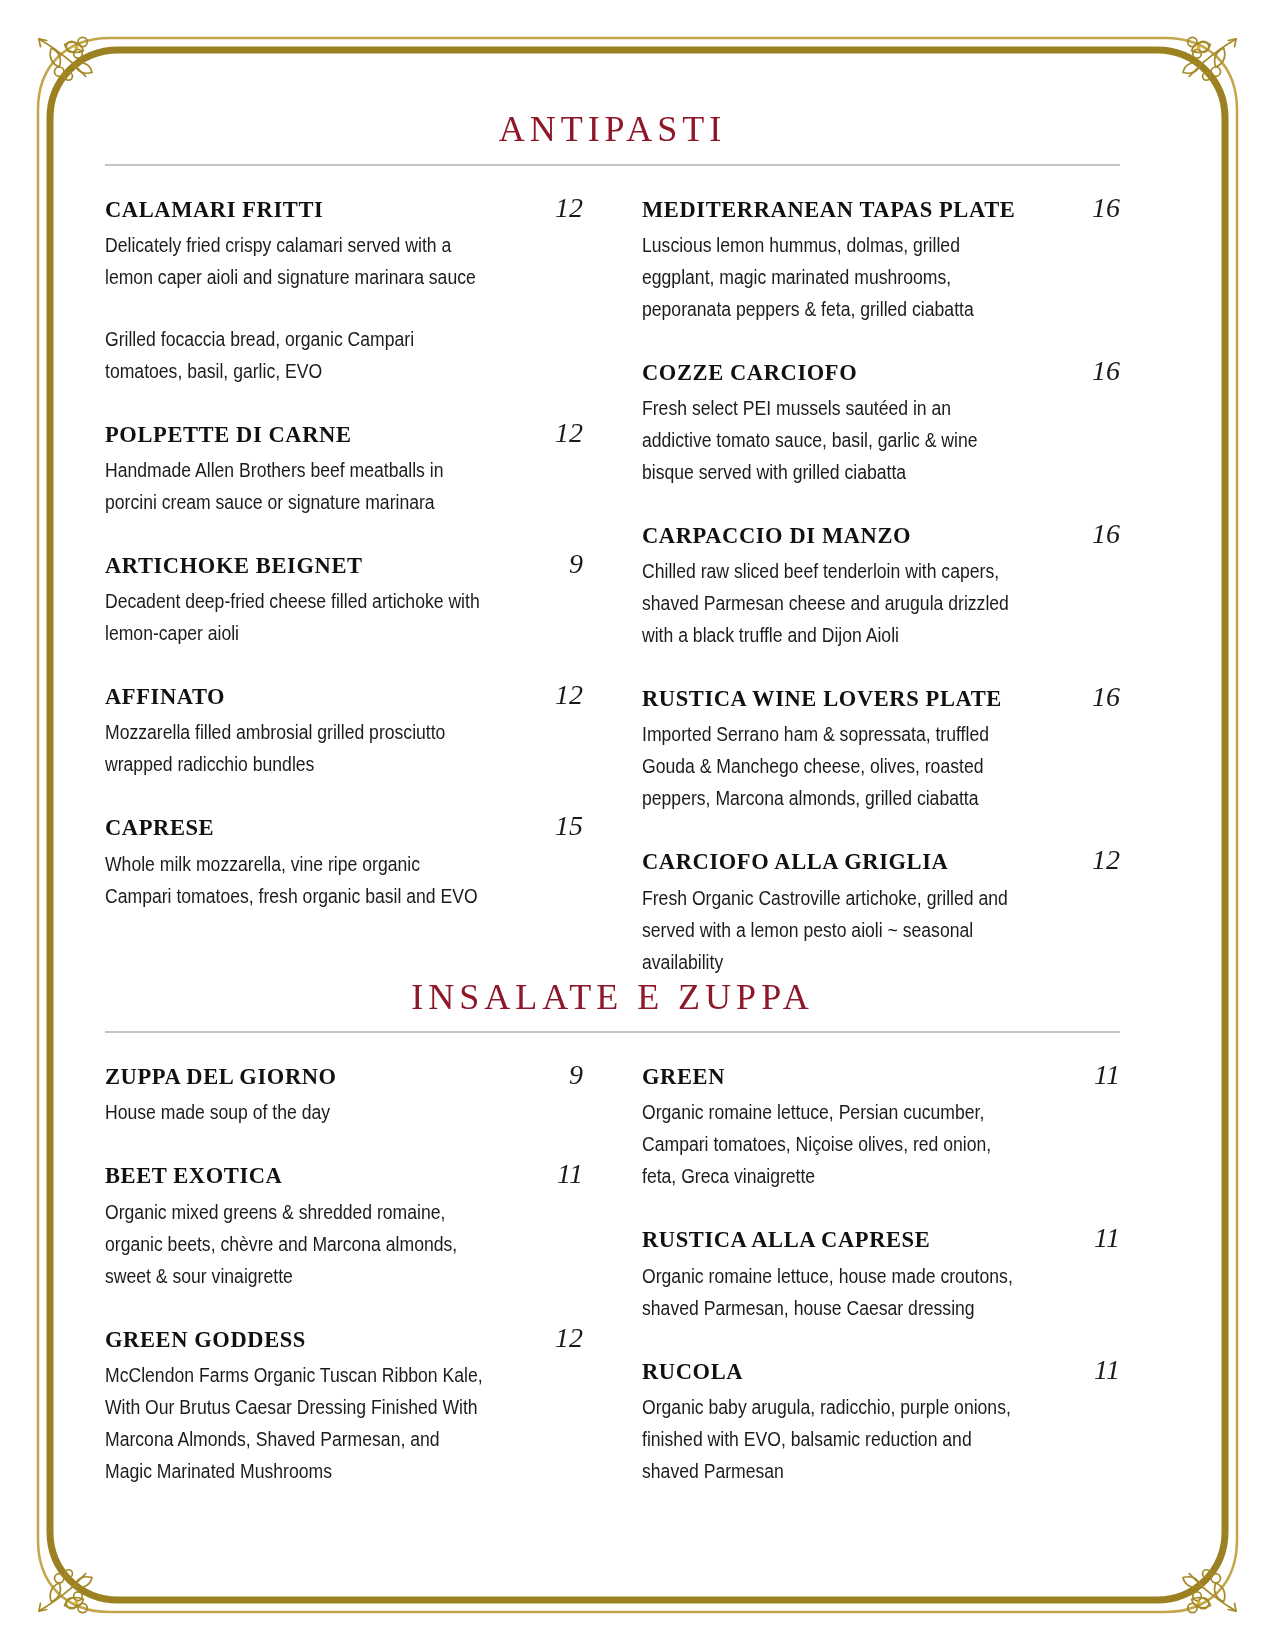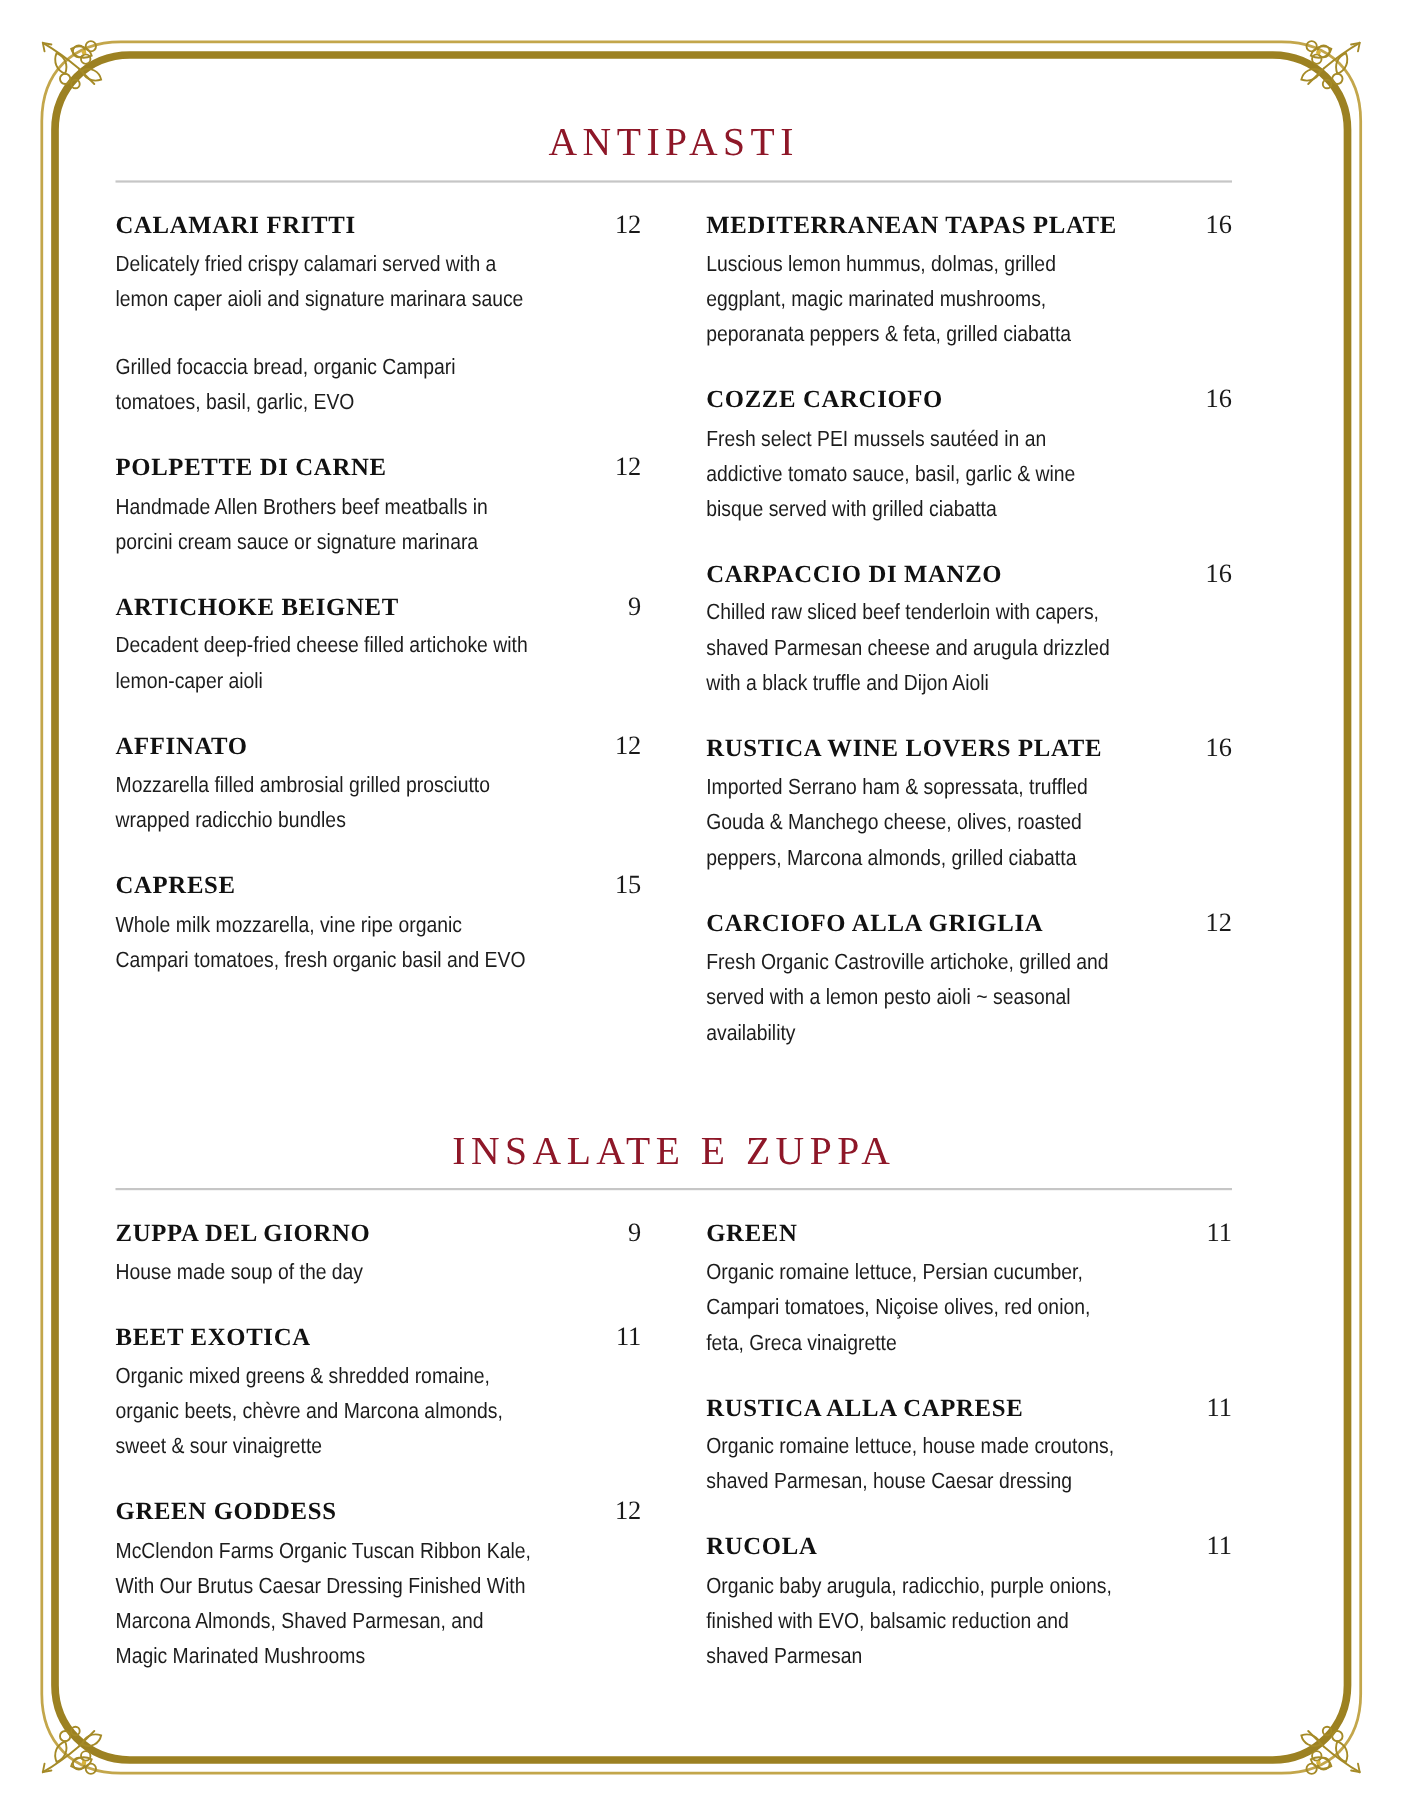--- a/index.html
+++ b/index.html
@@ -80,21 +80,22 @@
     font-family: "Liberation Serif", "DejaVu Serif", serif;
     font-size: 22.5px;
     font-weight: 700;
     color: #111111;
     letter-spacing: 0.6px;
     line-height: 1.15;
     white-space: nowrap;
   }
   .item-price {
     font-family: "Liberation Serif", "DejaVu Serif", serif;
-    font-size: 24px;
+    font-size: 28px;
+    font-style: italic;
     font-weight: 400;
     color: #1a1a1a;
     line-height: 1.15;
     flex: 0 0 auto;
     min-width: 26px;
     text-align: right;
   }
   .item-desc {
     font-family: "Liberation Sans Narrow", "Liberation Sans", "DejaVu Sans", sans-serif;
     font-stretch: condensed;
@@ -102,21 +103,21 @@
     color: #1c1c1c;
     line-height: 1.60;
     margin-top: 5px;
     max-width: 430px;
     transform: scaleX(0.88);
     transform-origin: left top;
     width: 113%;
   }
 
   
-  .section-2 { margin-top: 72px; }
+  .section-2 { }
 </style>
 </head>
 <body>
 
 <div class="page">
 
   <svg class="frame-svg" viewBox="0 0 1275 1650" xmlns="http://www.w3.org/2000/svg">
     <defs>
 
       <g id="sprig">

